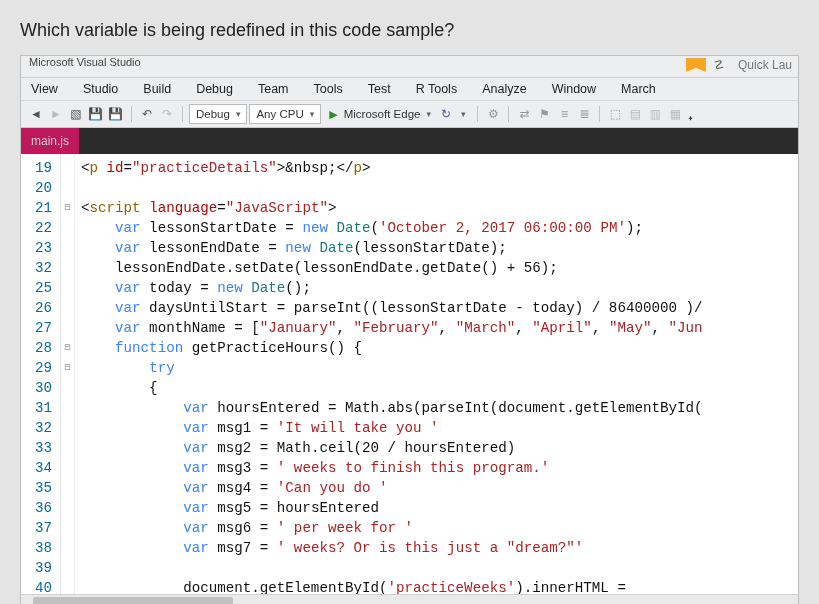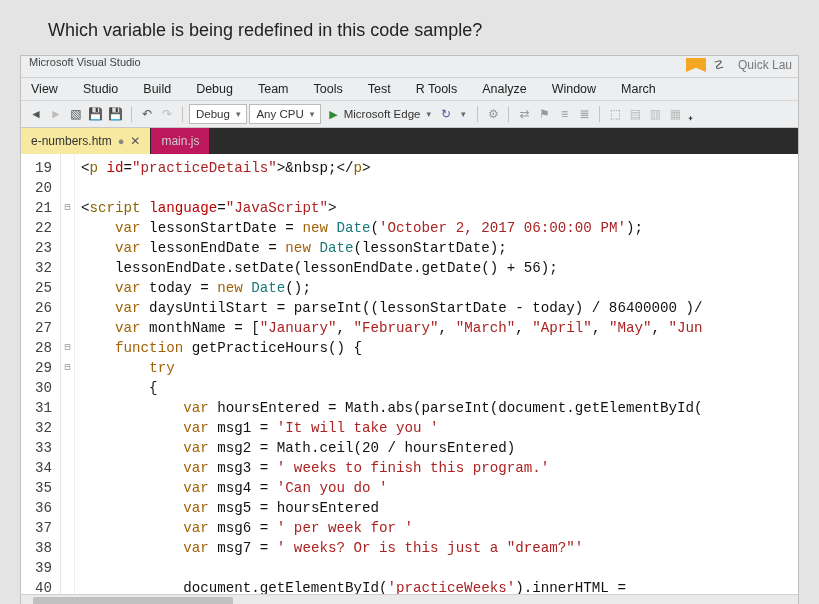--- a/index.html
+++ b/index.html
@@ -1,44 +1,44 @@
 <!DOCTYPE html>
 <html><head>
 <meta charset="utf-8">
 <style>
   * { box-sizing: border-box; margin: 0; padding: 0; }
   body { font-family: "Segoe UI", Arial, sans-serif; background: #e4e4e4; width: 819px; height: 604px; overflow: hidden; }
   .page-bg { background: #e4e4e4; padding: 12px 20px 0 20px; }
-  .question { font-size: 18px; color: #222; margin: 8px 0 14px 28px; font-weight: 400; }
+  .question { font-size: 18px; color: #222; margin: 8px 0 14px 0; font-weight: 400; }
   .vs-window { background: #f2f2f2; border: 1px solid #bfbfbf; position: relative; }
   .titlebar { display: flex; align-items: flex-start; height: 22px; background: #eceef0; border-bottom: 1px solid #d1d1d1; font-size: 11px; color: #444; padding-left: 8px; }
   .titlebar-right { margin-left: auto; display: flex; align-items: center; gap: 4px; padding-right: 6px; }
   .flag { width: 20px; height: 14px; background: #f5a623; position: relative; clip-path: polygon(0 0,100% 0,100% 100%,50% 70%,0 100%); }
   .titlebar .iconbtn { width: 18px; height: 18px; display: inline-flex; align-items: center; justify-content: center; color: #555; font-size: 12px; }
   .menubar { display: flex; gap: 25px; padding: 4px 10px; font-size: 12.5px; color: #222; background: #eceef0; border-bottom: 1px solid #d8d8d8; }
   .menu-item { cursor: default; }
   .toolbar { display: flex; align-items: center; gap: 2px; padding: 3px 6px; background: #eceef0; border-bottom: 1px solid #c8c8c8; font-size: 12px; color: #333; }
   .tbtn { width: 18px; height: 18px; display: inline-flex; align-items: center; justify-content: center; color: #555; font-size: 12px; }
   .combo { display: inline-flex; align-items: center; background: #fff; border: 1px solid #bbb; height: 20px; padding: 0 6px; gap: 6px; font-size: 11.5px; }
   .combo .chev { font-size: 9px; color: #666; }
   .play { color: #2e8b2e; font-size: 11px; }
   .sep { width: 1px; height: 16px; background: #c4c4c4; margin: 0 4px; }
   .tabstrip { display: flex; background: #2b2b2b; height: 26px; align-items: flex-end; }
   .tab { height: 26px; display: flex; align-items: center; padding: 0 10px; font-size: 12px; color: #ccc; background: #be185d; margin-right: 1px; gap: 6px; }
   .tab.active { background: #f7e9a0; color: #333; }
   .tab .dot { color: #888; font-size: 11px; }
   .tab .x { font-size: 12px; color: #555; }
   .editor { display: flex; background: #fff; font-family: Consolas, "Courier New", monospace; font-size: 14.2px; line-height: 20px; height: 440px; overflow: hidden; }
-  .gutter { background: #fff; color: #404040; text-align: right; padding: 4px 8px 4px 10px; border-right: 1px solid #e4e4e4; min-width: 40px; }
+  .gutter { background: #fff; color: #0369a1; text-align: right; padding: 4px 8px 4px 10px; border-right: 1px solid #e4e4e4; min-width: 40px; }
   .gutter div { height: 20px; }
   .outline { width: 14px; background: #fff; border-right: 1px solid #eee; color: #999; font-size: 10px; padding-top: 4px; }
   .outline div { height: 20px; text-align: center; }
   .code { padding: 4px 0 4px 6px; white-space: pre; color: #111; overflow: hidden; }
   .code div { height: 20px; }
-  .kw { color: #a16207; }
+  .kw { color: #3b82f6; }
   .str { color: #a22; }
   .type { color: #1a7a7a; }
   .attr { color: #b00; }
   .tag { color: #860; }
   .scrollbar { height: 12px; background: #eaeaea; border-top: 1px solid #d0d0d0; position: relative; }
   .thumb { position: absolute; left: 12px; top: 2px; height: 8px; width: 200px; background: #c0c0c0; border-radius: 2px; }
 </style>
 </head>
 <body>
 
@@ -104,25 +104,20 @@
       <span class="tbtn" style="color:#999">≣</span>
       <span class="sep"></span>
       <span class="tbtn" style="color:#999">⬚</span>
       <span class="tbtn" style="color:#bbb">▤</span>
       <span class="tbtn" style="color:#bbb">▥</span>
       <span class="tbtn" style="color:#bbb">▦</span>
       <span style="color:#333;font-weight:bold;margin-left:2px">₊</span>
     </div>
 
     <div class="tabstrip" id="tabstrip">
-        <div class="tab active">
-          <span>e-numbers.htm</span>
-          <span class="dot">●</span>
-          <span class="x">✕</span>
-        </div>
         <div class="tab">
           <span>main.js</span>
         </div>
       </div>
 
     <div class="editor">
       <div class="gutter" id="gutter">
           <div>19</div>
           <div>20</div>
           <div>21</div>

